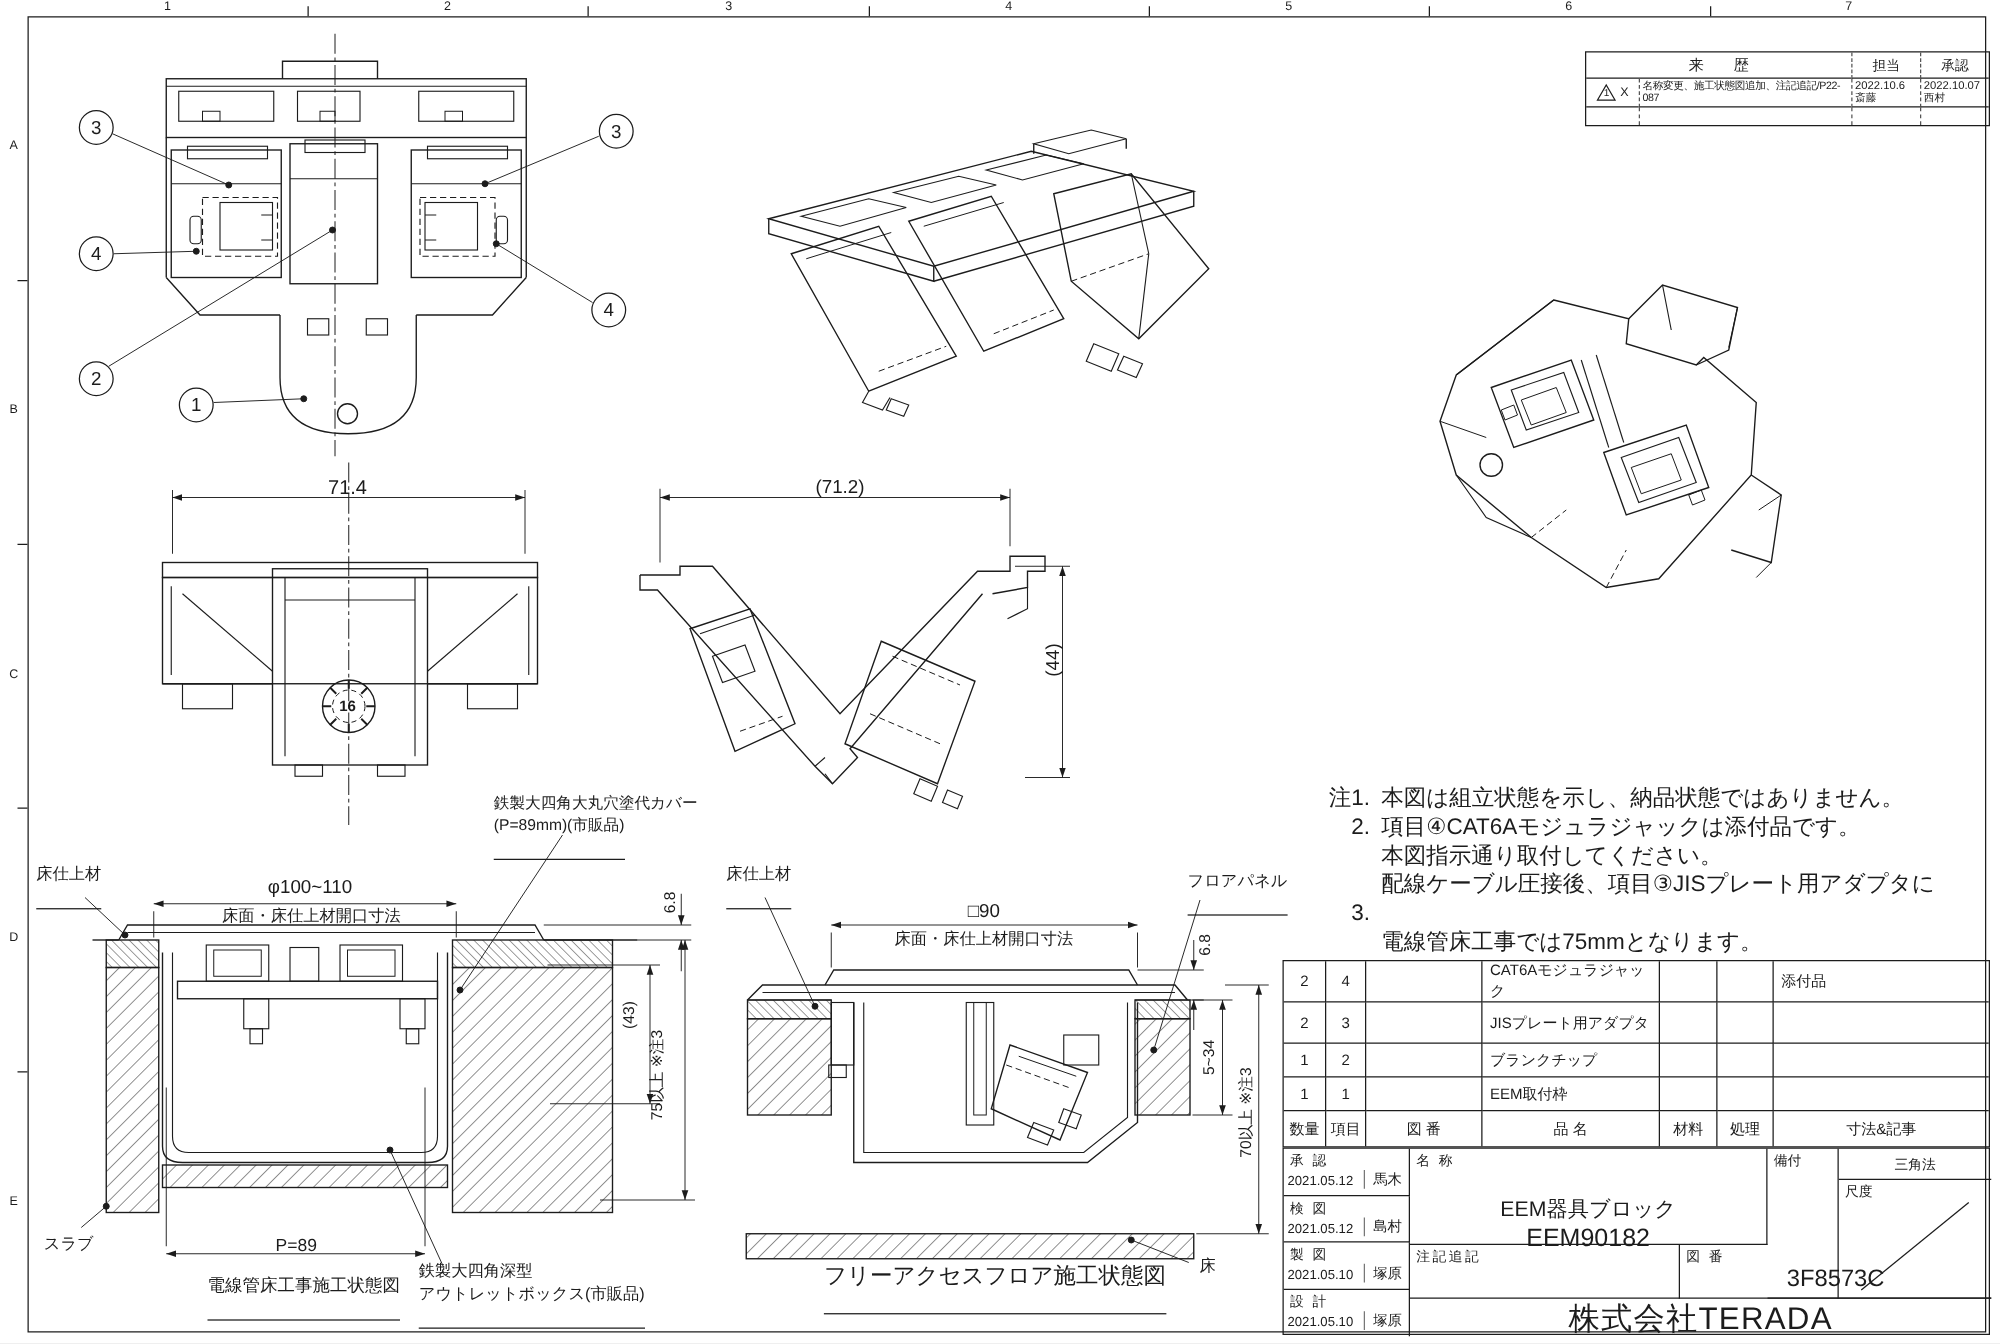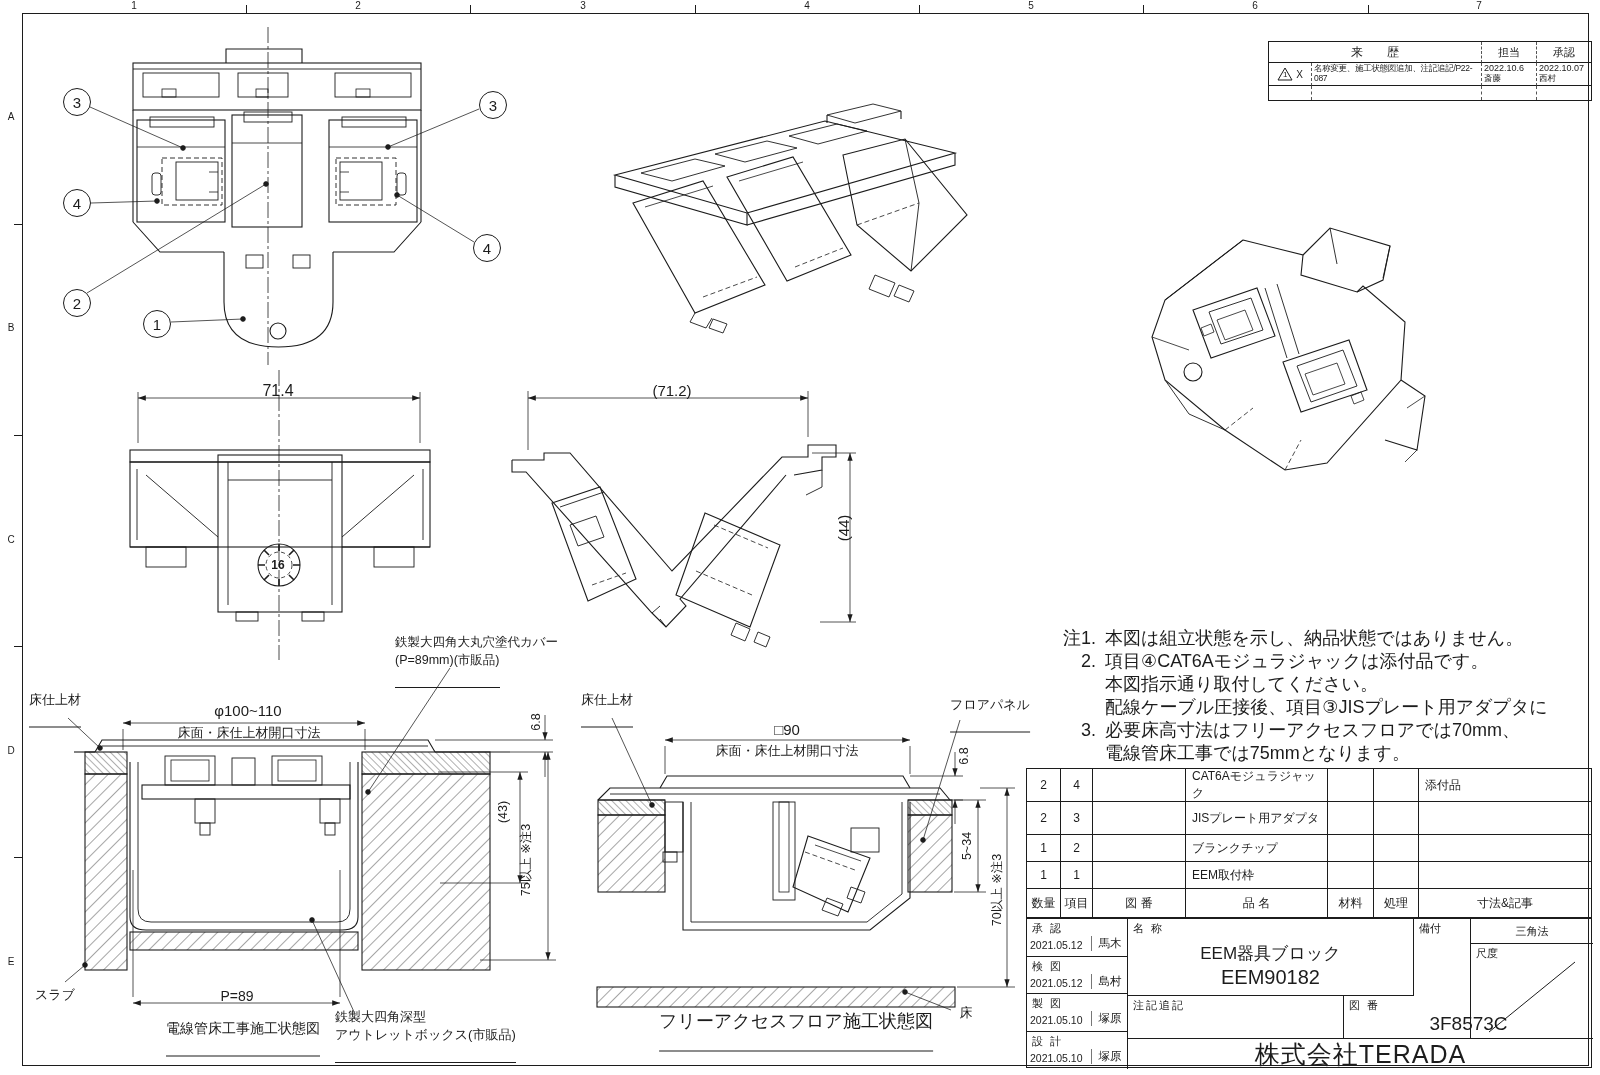--- a/index.html
+++ b/index.html
@@ -466,21 +466,20 @@
     <div class="row">
         <span class="n-num"></span>
         <span>本図指示通り取付してください。</span>
       </div>
     <div class="row">
         <span class="n-num"></span>
         <span>配線ケーブル圧接後、項目③JISプレート用アダプタに</span>
       </div>
     <div class="row">
         <span class="n-num">3.</span>
-        <span>必要床高寸法はフリーアクセスフロアでは70mm、</span>
       </div>
     <div class="row">
         <span class="n-num"></span>
         <span>電線管床工事では75mmとなります。</span>
       </div>
   </div>
 
   <div class="parts">
     <div>2</div>
     <div>4</div>
@@ -549,21 +548,21 @@
     <div class="cell appr" style="left:0;top:113px;width:101px;height:37px;border-bottom:none">
       <div class="slab">設 計</div>
       <div class="dn">
           <span>2021.05.10</span>
           <span class="nm">塚原</span>
         </div>
     </div>
 
     <div class="cell" style="left:101px;top:0;width:286px;height:77px;border-right:1px solid #1c1c1c;border-bottom:1px solid #1c1c1c">
       <div class="slab">名 称</div>
-      <div style="text-align:center;font-size:17px;margin-top:6px">EEM器具ブロック</div>
+      <div style="text-align:center;font-size:17px;margin-top:20px">EEM器具ブロック</div>
       <div style="text-align:center;font-size:20px;margin-top:1px">EEM90182</div>
     </div>
 
     <div class="cell" style="left:387px;top:0;width:57px;height:120px;border-right:1px solid #1c1c1c;border-bottom:1px solid #1c1c1c">
       <div class="slab" style="letter-spacing:0">備付</div>
     </div>
     <div class="cell" style="left:444px;top:0;width:122px;height:25px;border-bottom:1px solid #1c1c1c;display:flex;align-items:center;justify-content:center">
       <span>三角法</span>
     </div>
     <div class="cell" style="left:444px;top:25px;width:122px;height:95px;border-bottom:1px solid #1c1c1c">

